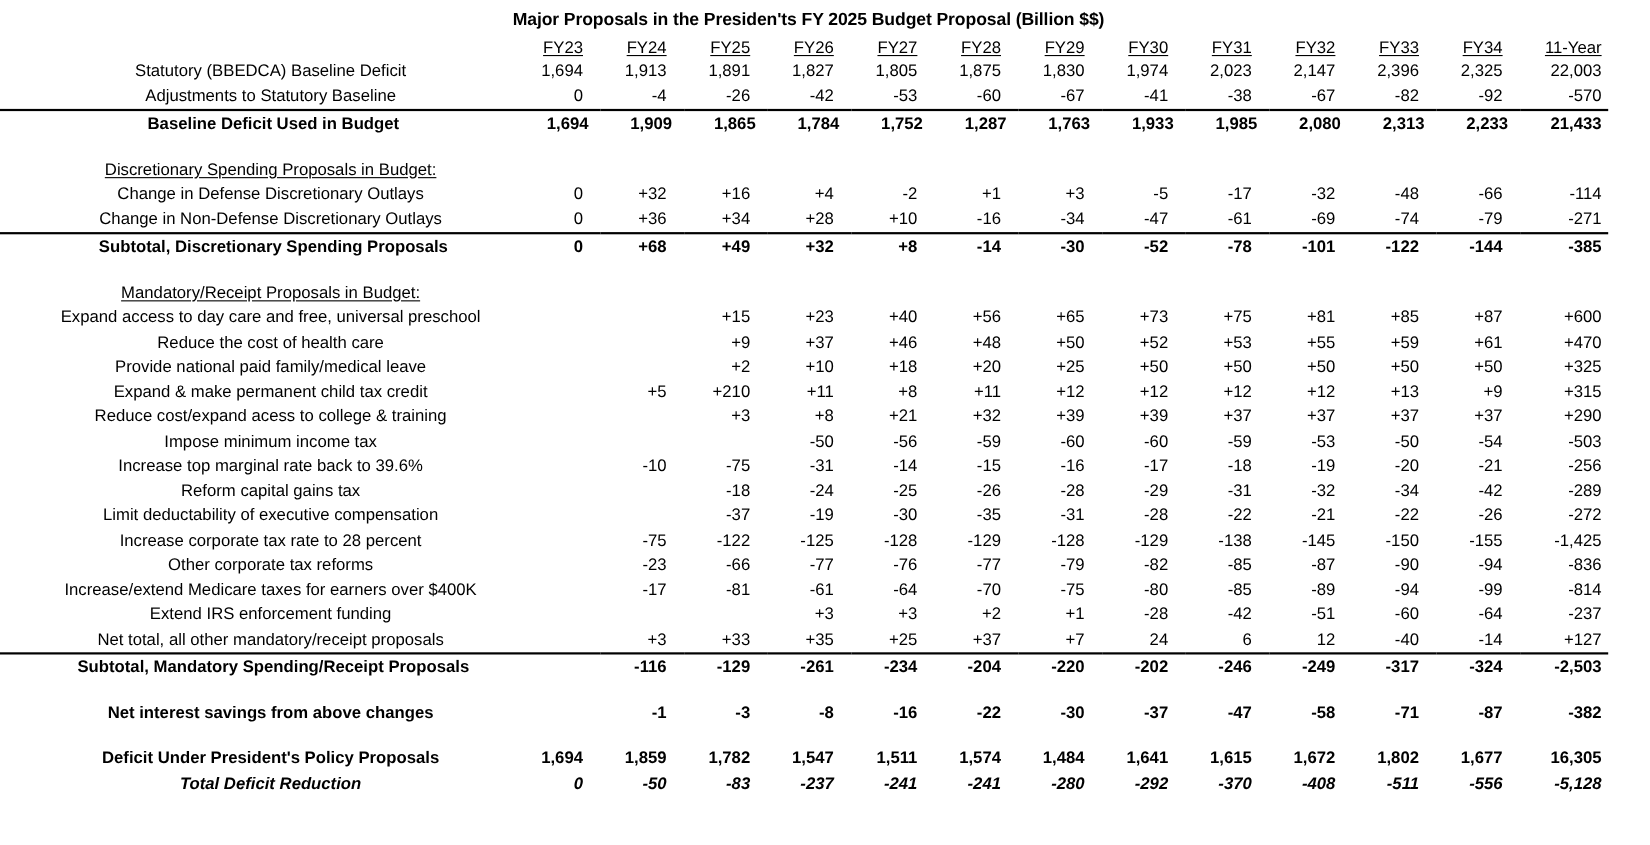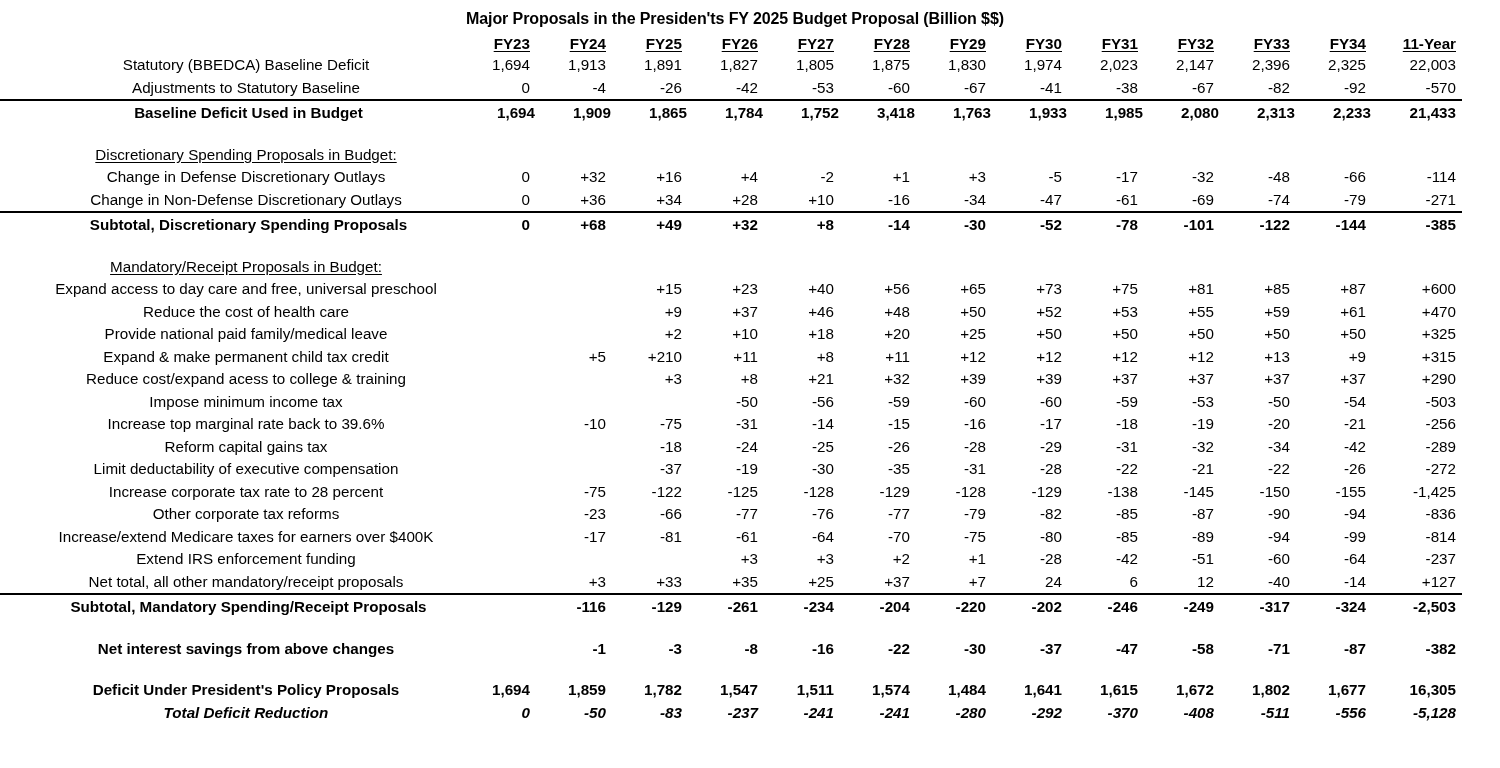--- a/index.html
+++ b/index.html
@@ -58,21 +58,20 @@
   }
   td.lbl {
     text-align: center;
     padding-left: 22px;
   }
 
   
   tr.head td {
     line-height: 21px;
     height: 21px;
-    font-weight: bold;
   }
   tr.head td.num span, tr.head td.tot span {
     text-decoration: underline;
     text-underline-offset: 2px;
   }
 
   
   .ind0 { padding-left: 22px; }
   .ind2 { padding-left: 55px; }
 
@@ -167,21 +166,21 @@
           <td class="num ">-92</td>
           <td class="tot ">-570</td>
         </tr>
         <tr class="ruled">
           <td class="lbl ind0 bold padtop">Baseline Deficit Used in Budget</td>
           <td class="num bold padtop">1,694</td>
           <td class="num bold padtop">1,909</td>
           <td class="num bold padtop">1,865</td>
           <td class="num bold padtop">1,784</td>
           <td class="num bold padtop">1,752</td>
-          <td class="num bold padtop">3,418</td>
+          <td class="num bold padtop">1,287</td>
           <td class="num bold padtop">1,763</td>
           <td class="num bold padtop">1,933</td>
           <td class="num bold padtop">1,985</td>
           <td class="num bold padtop">2,080</td>
           <td class="num bold padtop">2,313</td>
           <td class="num bold padtop">2,233</td>
           <td class="tot bold padtop">21,433</td>
         </tr>
         <tr class="spacer">
           <td colspan="14">&nbsp;</td>

